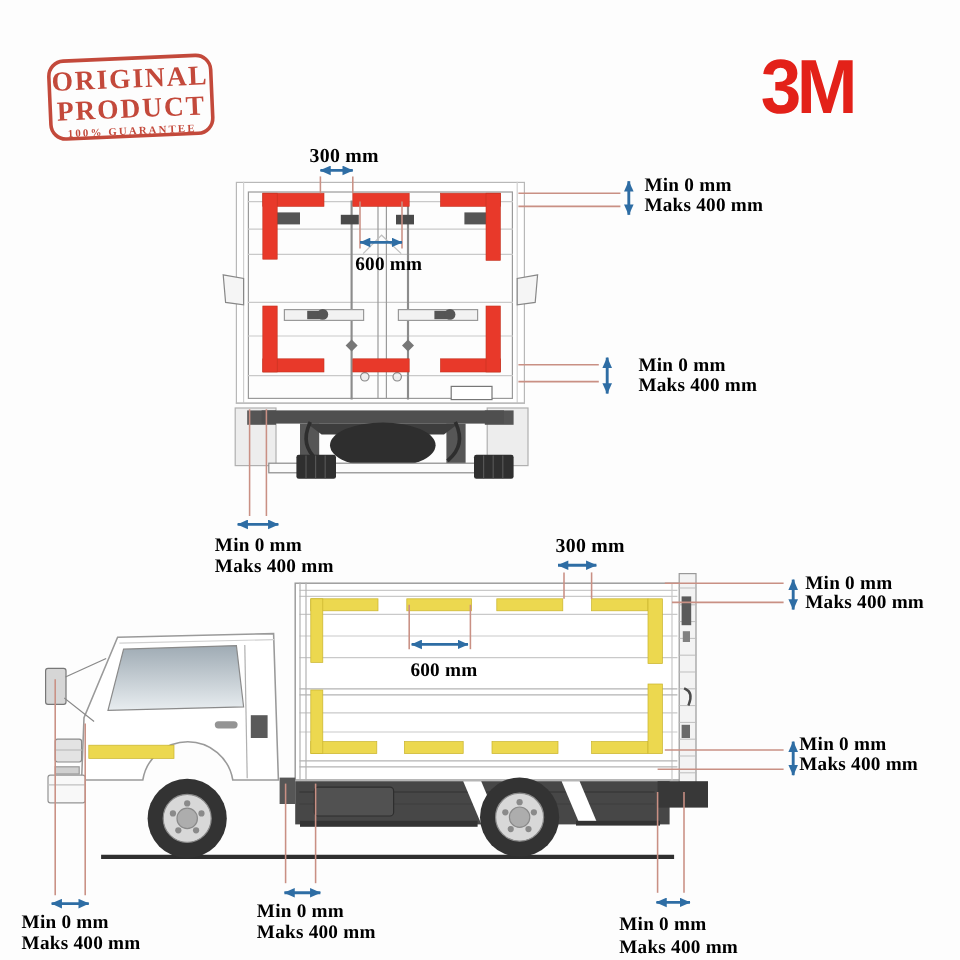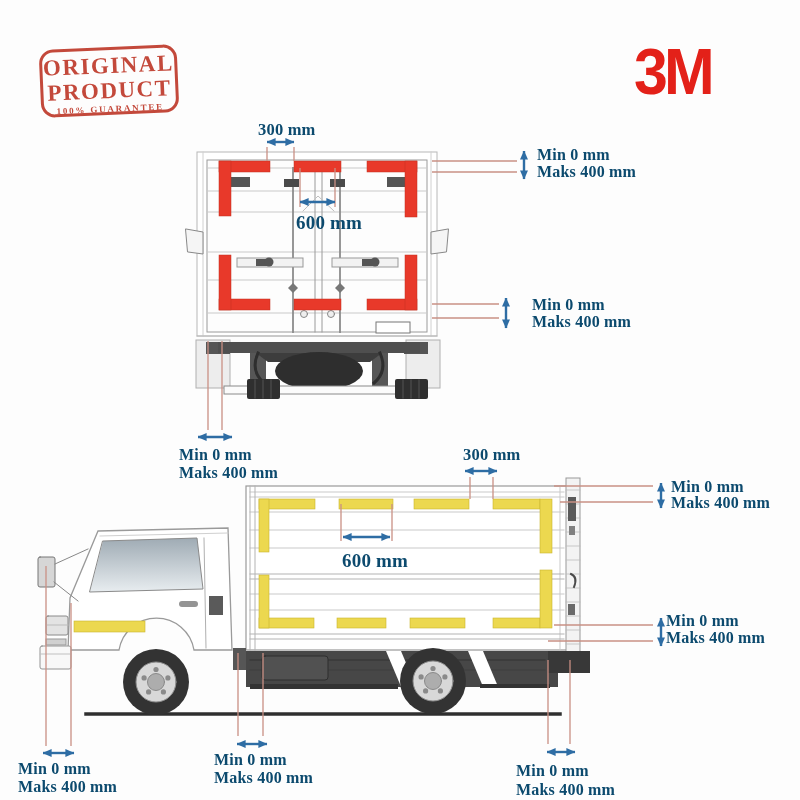--- a/index.html
+++ b/index.html
@@ -1,22 +1,22 @@
 <!DOCTYPE html>
 <html><head>
 <meta charset="utf-8">
 <style>
   html,body{margin:0;padding:0;background:#fff;}
   .page{position:relative;width:800px;height:800px;background:#fdfdfd;overflow:hidden;
         font-family:"Liberation Serif", serif;}
   .art{position:absolute;left:0;top:0;}
-  .lbl{position:absolute;font:600 16px "Liberation Serif", serif;color:#0c4a6e;
+  .lbl{position:absolute;font:600 16px "Liberation Serif", serif;color:#000000;
        white-space:nowrap;letter-spacing:.2px;}
   .dim{font-size:16.5px;}
-  .dim-big{font-size:19px;}
+  .dim-big{font-size:16px;}
   .stamp{position:absolute;left:40px;top:47px;width:138px;height:68px;
          border:3.5px solid currentColor;border-radius:14px;transform:rotate(-2.5deg);
          text-align:center;opacity:.92;box-sizing:border-box;padding-top:3px;}
   .stamp .big{font:800 23px/25px "Liberation Serif", serif;letter-spacing:1.5px;}
   .stamp .small{font:700 9px "Liberation Serif", serif;letter-spacing:1.8px;margin-top:1px;}
   .logo{position:absolute;left:634px;top:40px;font:800 64px/64px "Liberation Sans", sans-serif;
         letter-spacing:-4px;transform:scaleX(.95);transform-origin:left top;}
 </style>
 </head>
 <body>

